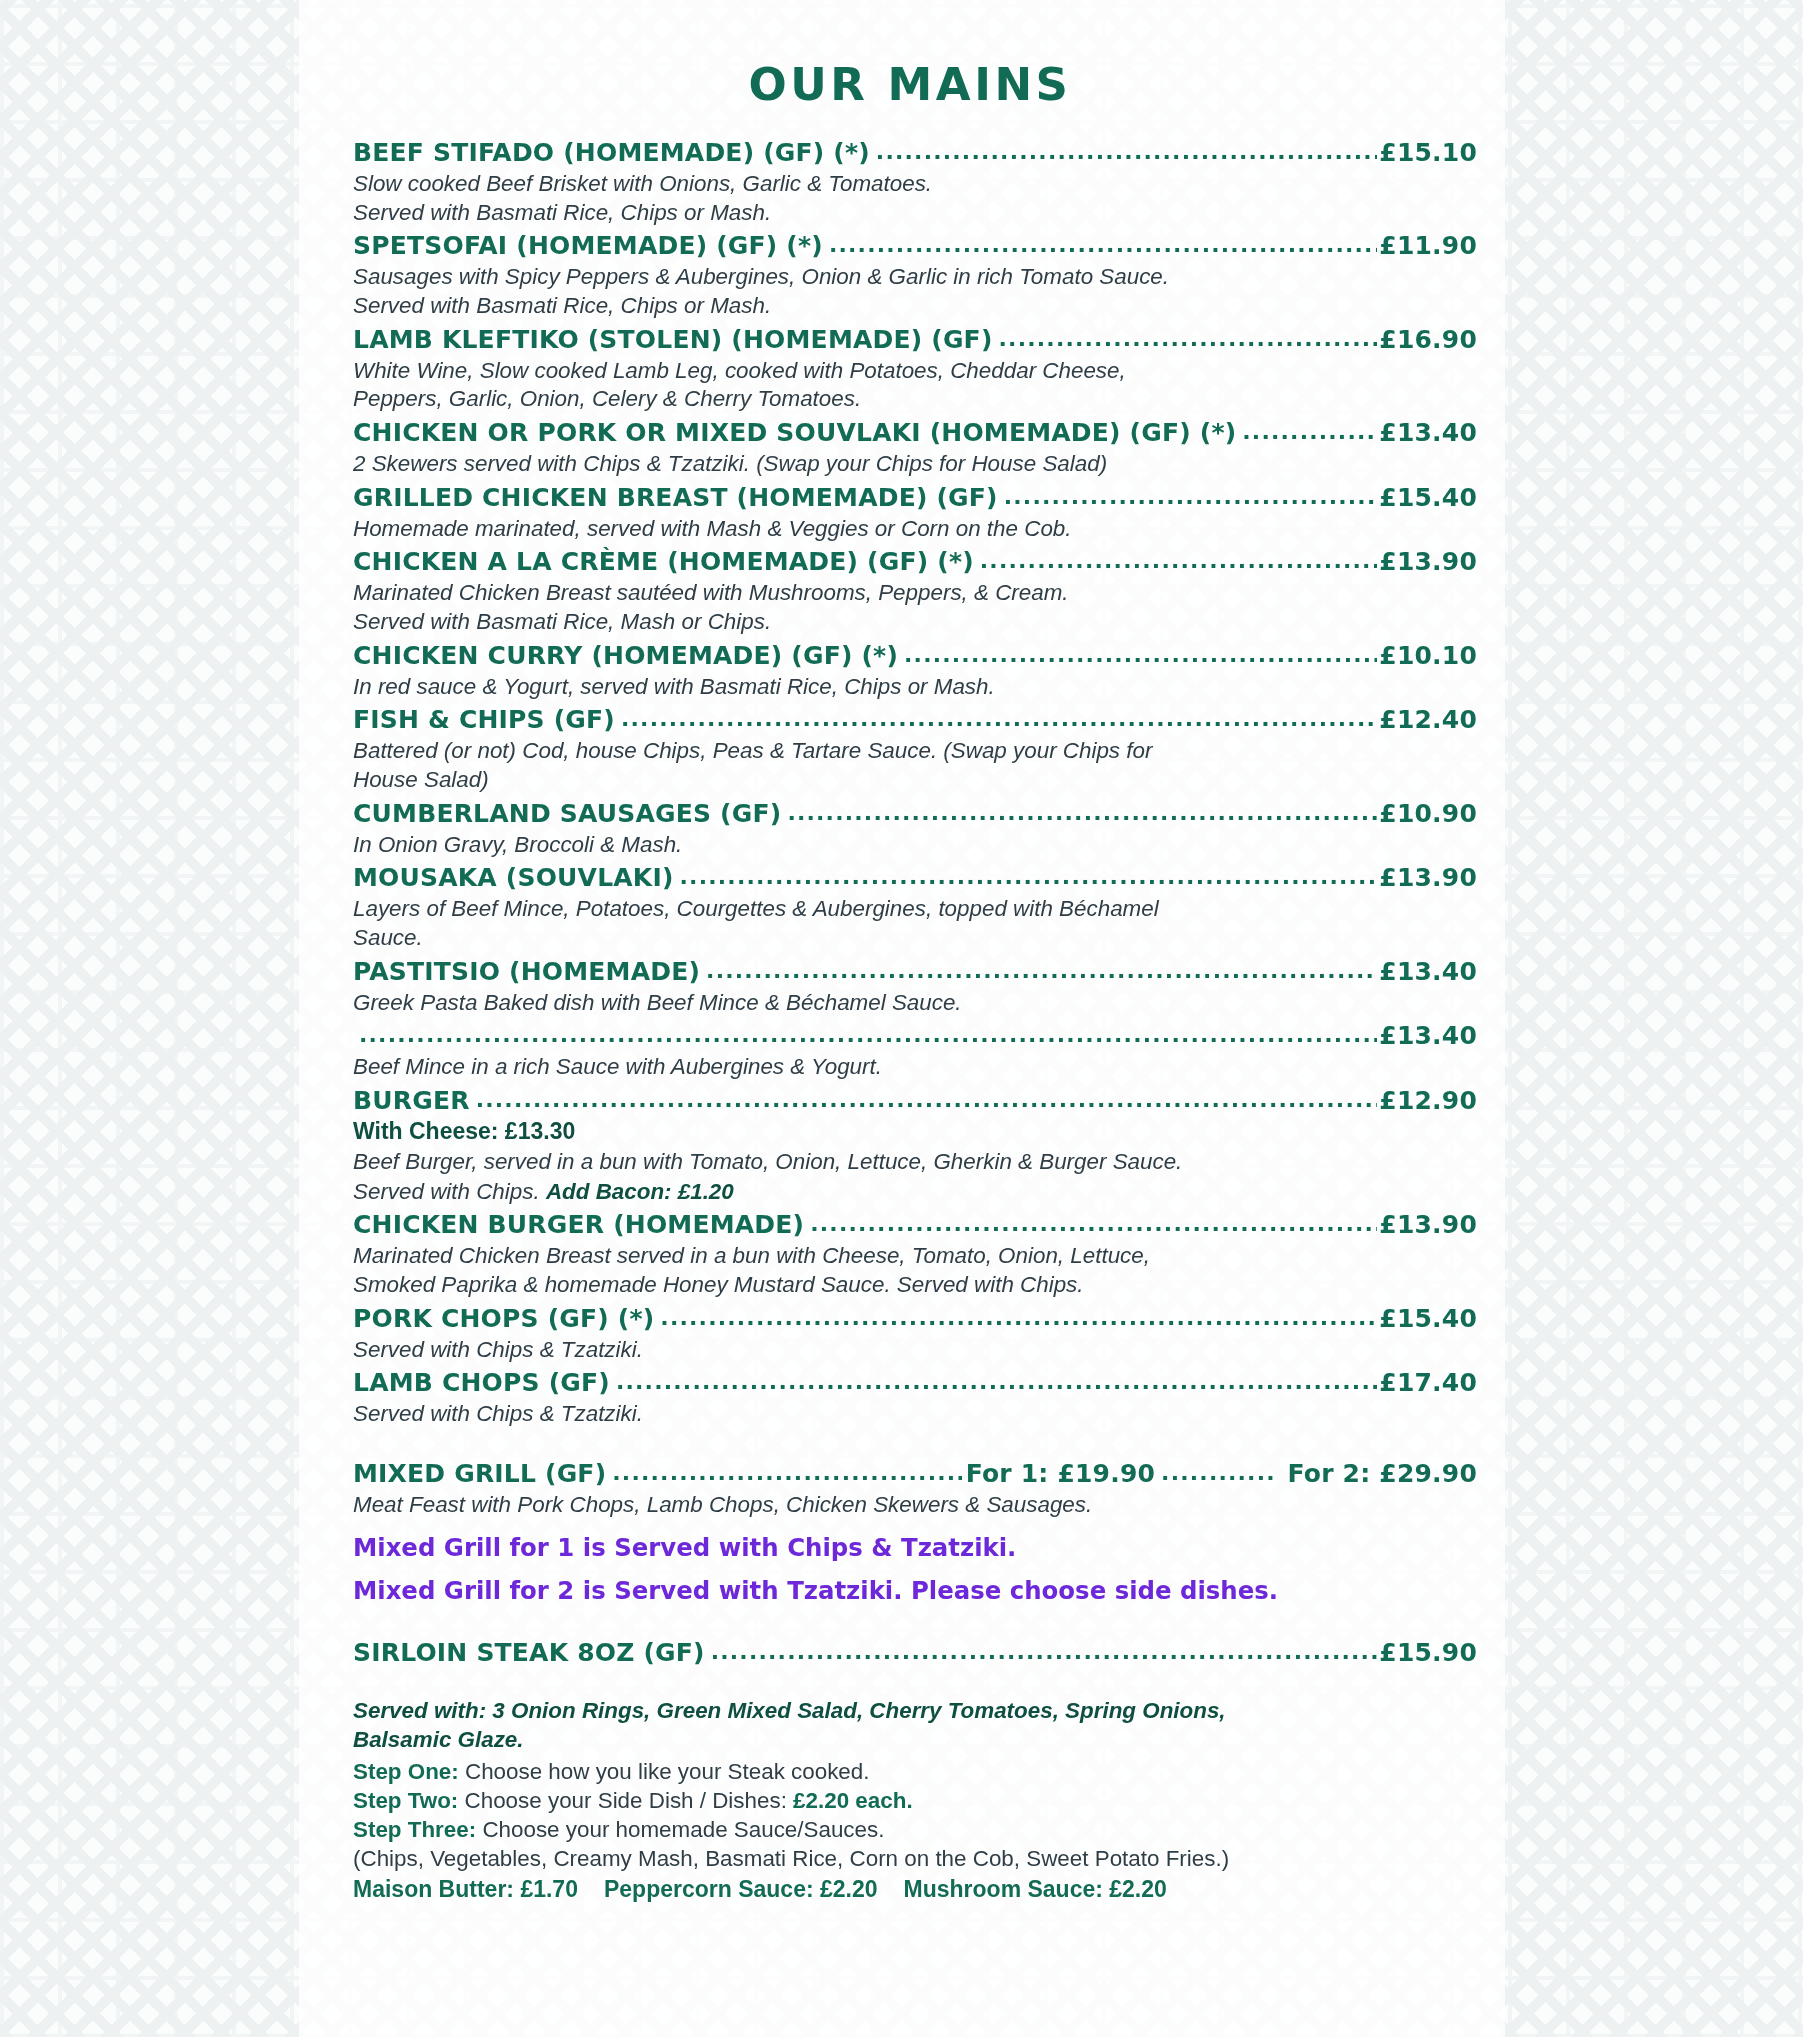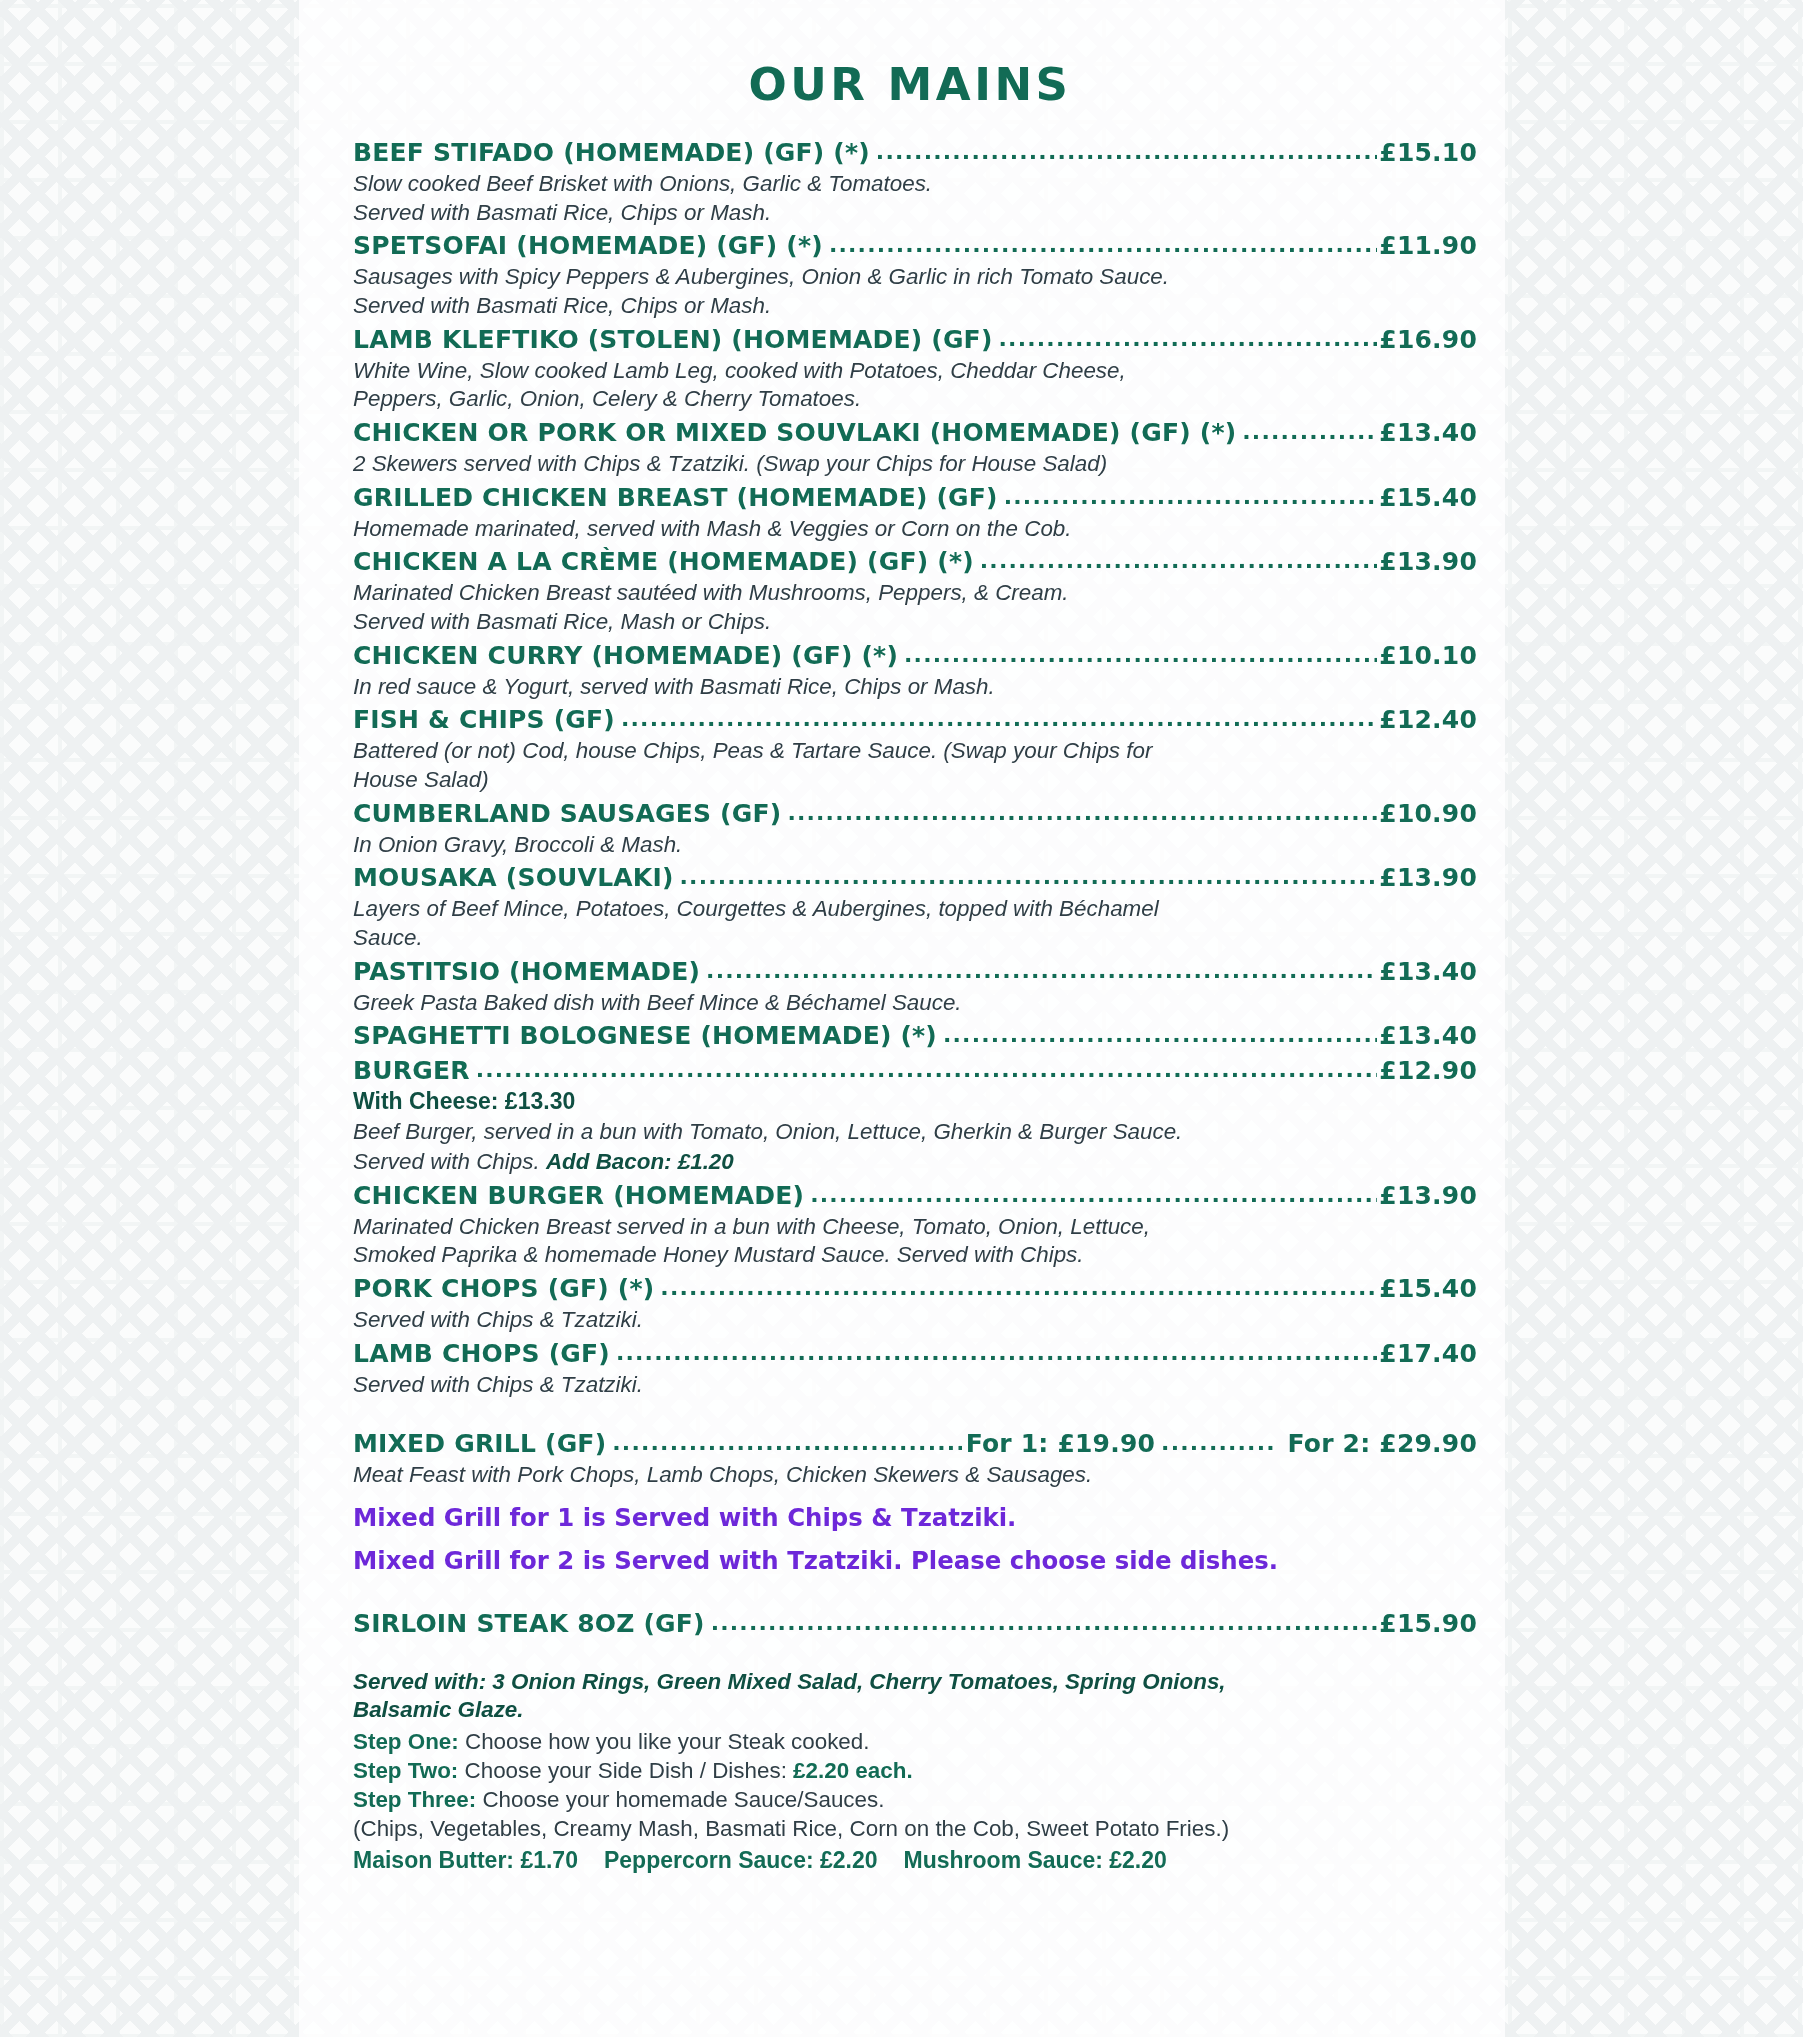--- a/index.html
+++ b/index.html
@@ -266,24 +266,24 @@
       <div class="item-head">
         <span class="item-name">PASTITSIO (HOMEMADE)</span>
         <span class="dots">..................................................................................................................</span>
         <span class="price">£13.40</span>
       </div>
       <div class="desc" style="white-space:pre-line">Greek Pasta Baked dish with Beef Mince &amp; Béchamel Sauce.</div>
     </div>
 
     <div class="item">
       <div class="item-head">
-        <span class="item-name">SPAGHETTI BOLOGNESE (HOMEMADE) (*)</span>
         <span class="dots">..................................................................................................................</span>
         <span class="price">£13.40</span>
       </div>
+      <div class="desc" style="white-space:pre-line">Beef Mince in a rich Sauce with Aubergines &amp; Yogurt.</div>
     </div>
 
     <div class="item">
       <div class="item-head">
         <span class="item-name">BURGER</span>
         <span class="dots">..................................................................................................................</span>
         <span class="price">£12.90</span>
       </div>
       <div class="sub-line">With Cheese: £13.30</div>
       <div class="desc">Beef Burger, served in a bun with Tomato, Onion, Lettuce, Gherkin &amp; Burger Sauce.</div>

